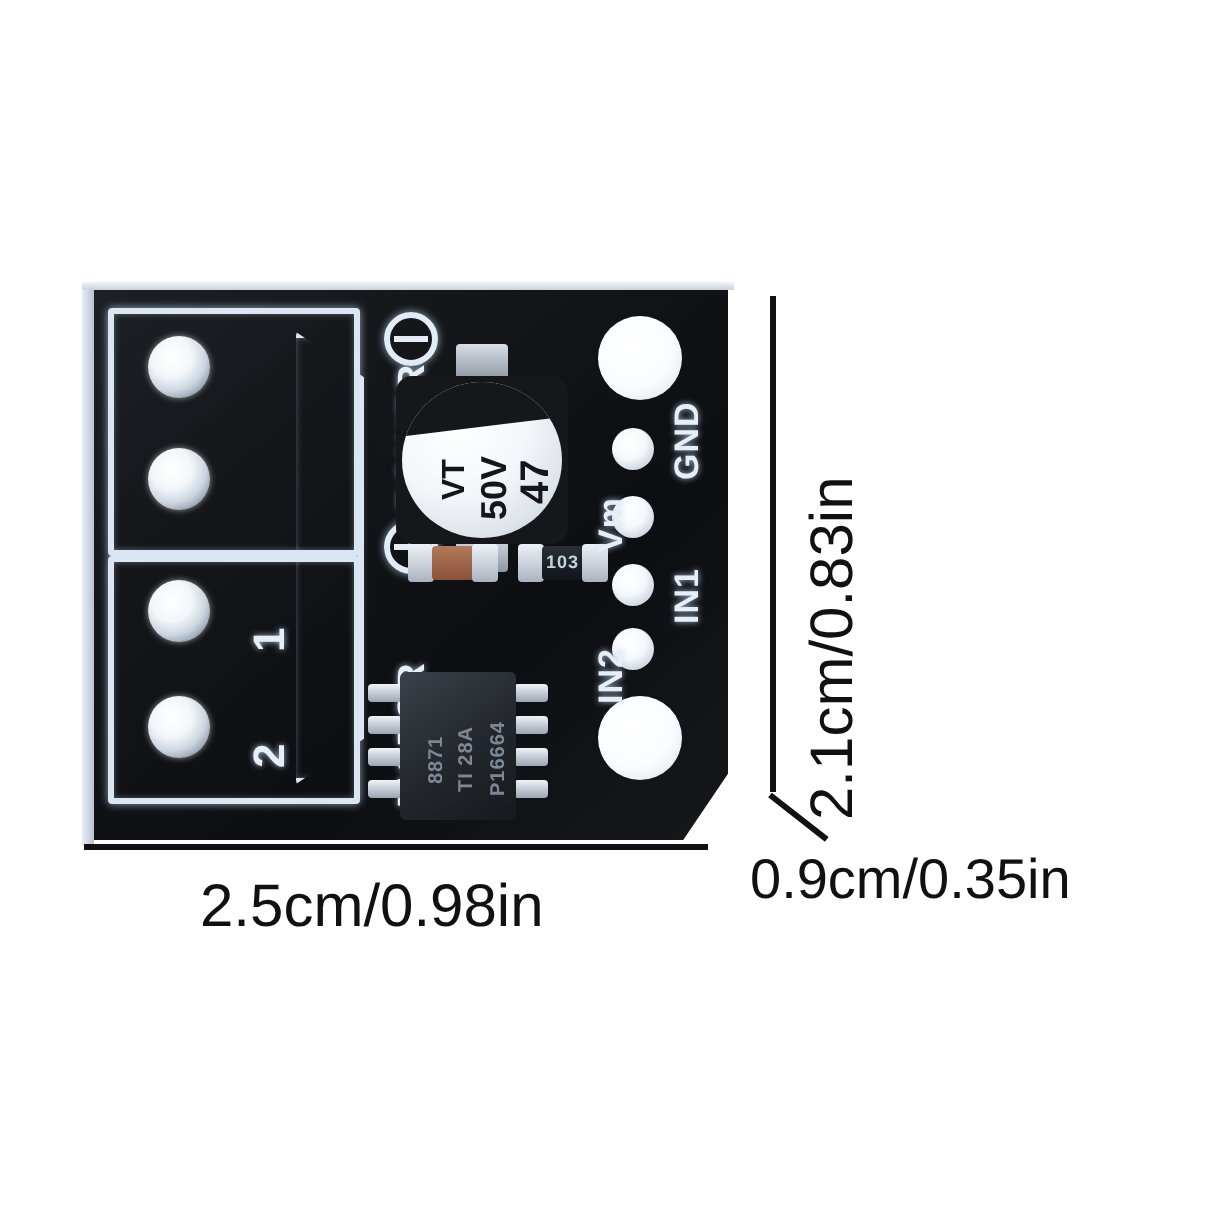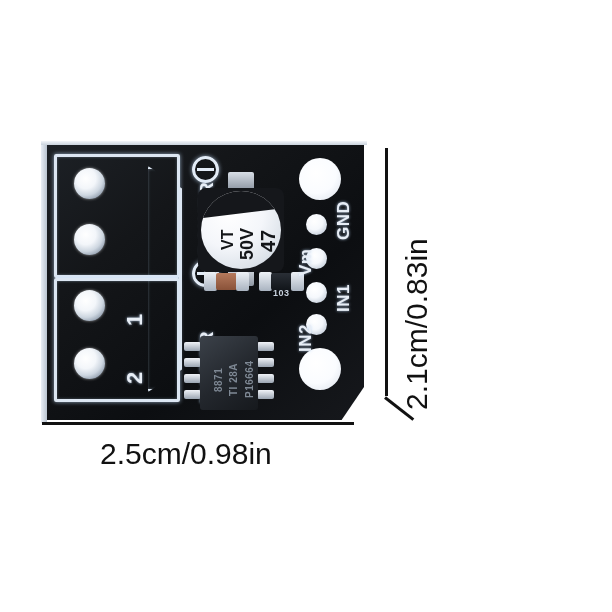--- a/index.html
+++ b/index.html
@@ -138,21 +138,21 @@
       <div class="cap-text rot90" style="left:40px; top:72px; font-size:18px;">50V</div>
       <div class="cap-text rot90" style="left:22px; top:62px; font-size:16px;">VT</div>
     </div>
 
     <div class="smd-pad" style="left:160px; top:128px; width:13px; height:19px;"></div>
     <div class="smd" style="left:172px; top:129px; width:21px; height:17px; background:linear-gradient(180deg,#b4795c,#8a5239);"></div>
     <div class="smd-pad" style="left:192px; top:128px; width:13px; height:19px;"></div>
 
     <div class="smd-pad" style="left:215px; top:128px; width:13px; height:19px;"></div>
     <div class="smd" style="left:227px; top:129px; width:21px; height:17px; background:linear-gradient(180deg,#2a2f36,#11151a);"></div>
-    <div class="ic-txt" style="left:229px; top:144px; font-size:9px; color:#c8d2de;text-align:center;">103</div>
+    <div class="ic-txt" style="left:229px; top:132px; font-size:9px; color:#c8d2de;text-align:center;">103</div>
     <div class="smd-pad" style="left:247px; top:128px; width:13px; height:19px;"></div>
 
     <div class="ic-pin" style="left:140px; top:198px;"></div>
     <div class="ic-pin" style="left:140px; top:214px;"></div>
     <div class="ic-pin" style="left:140px; top:230px;"></div>
     <div class="ic-pin" style="left:140px; top:246px;"></div>
     <div class="ic-pin" style="left:213px; top:198px;"></div>
     <div class="ic-pin" style="left:213px; top:214px;"></div>
     <div class="ic-pin" style="left:213px; top:230px;"></div>
     <div class="ic-pin" style="left:213px; top:246px;"></div>
@@ -174,17 +174,18 @@
     <div class="silk rot90" style="left:290px; top:96px; font-size:17px;">GND</div>
     <div class="silk rot90" style="left:252px; top:132px; font-size:17px;">Vm</div>
     <div class="silk rot90" style="left:290px; top:168px; font-size:17px;">IN1</div>
     <div class="silk rot90" style="left:252px; top:208px; font-size:17px;">IN2</div>
   </div>
 
   <div class="dim-line" style="left:385px; top:148px; width:3px; height:248px;"></div>
   <div class="dim-text rot90" style="left:400px; top:410px; font-size:30px;">2.1cm/0.83in</div>
 
   <div class="diag" style="left:385px; top:396px; width:36px; transform: rotate(38deg);"></div>
+  <div class="dim-text" style="left:375px; top:424px; font-size:28px;">0.9cm/0.35in</div>
 
   <div class="dim-line" style="left:42px; top:422px; width:312px; height:3px;"></div>
   <div class="dim-text" style="left:100px; top:437px; font-size:30px;">2.5cm/0.98in</div>
 
 </div>
 
 </body></html>

